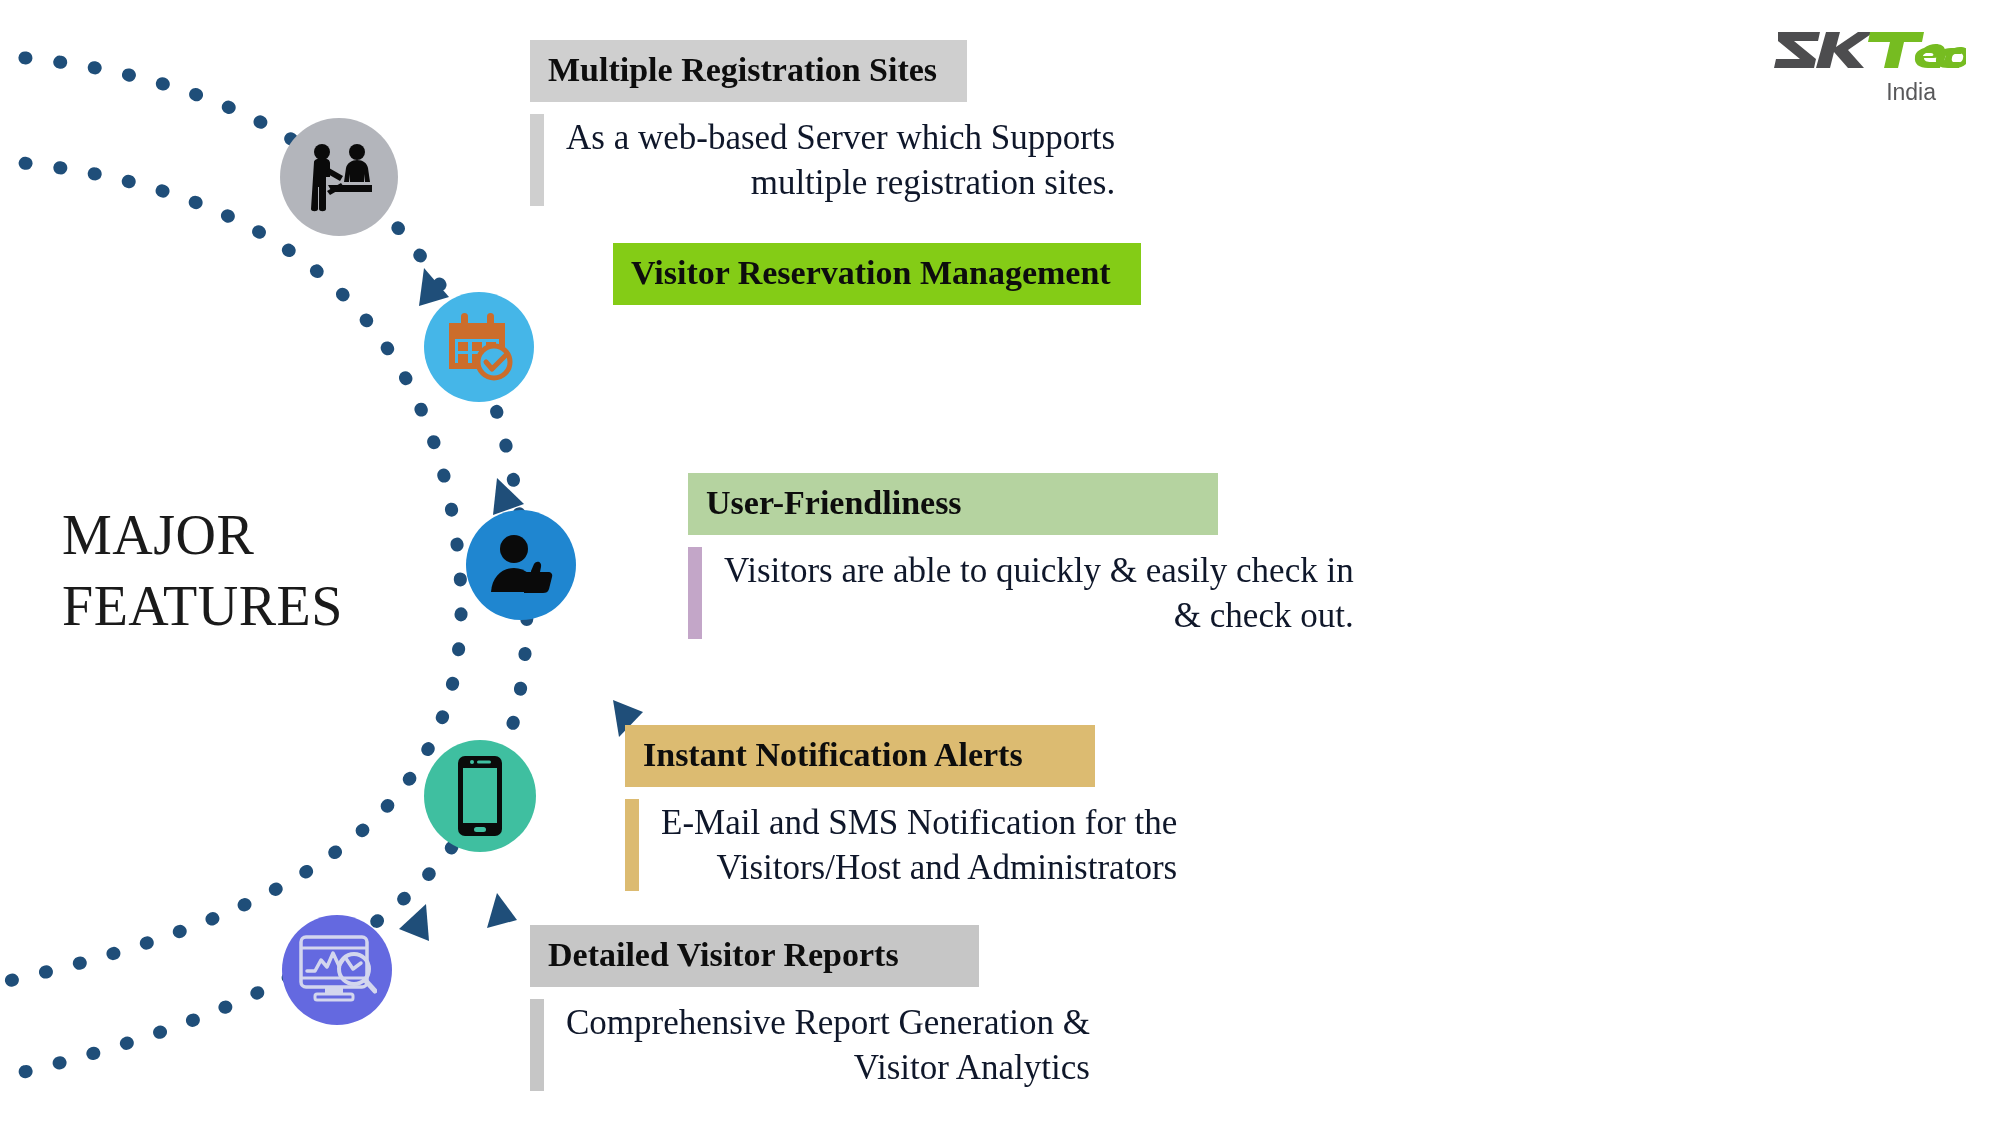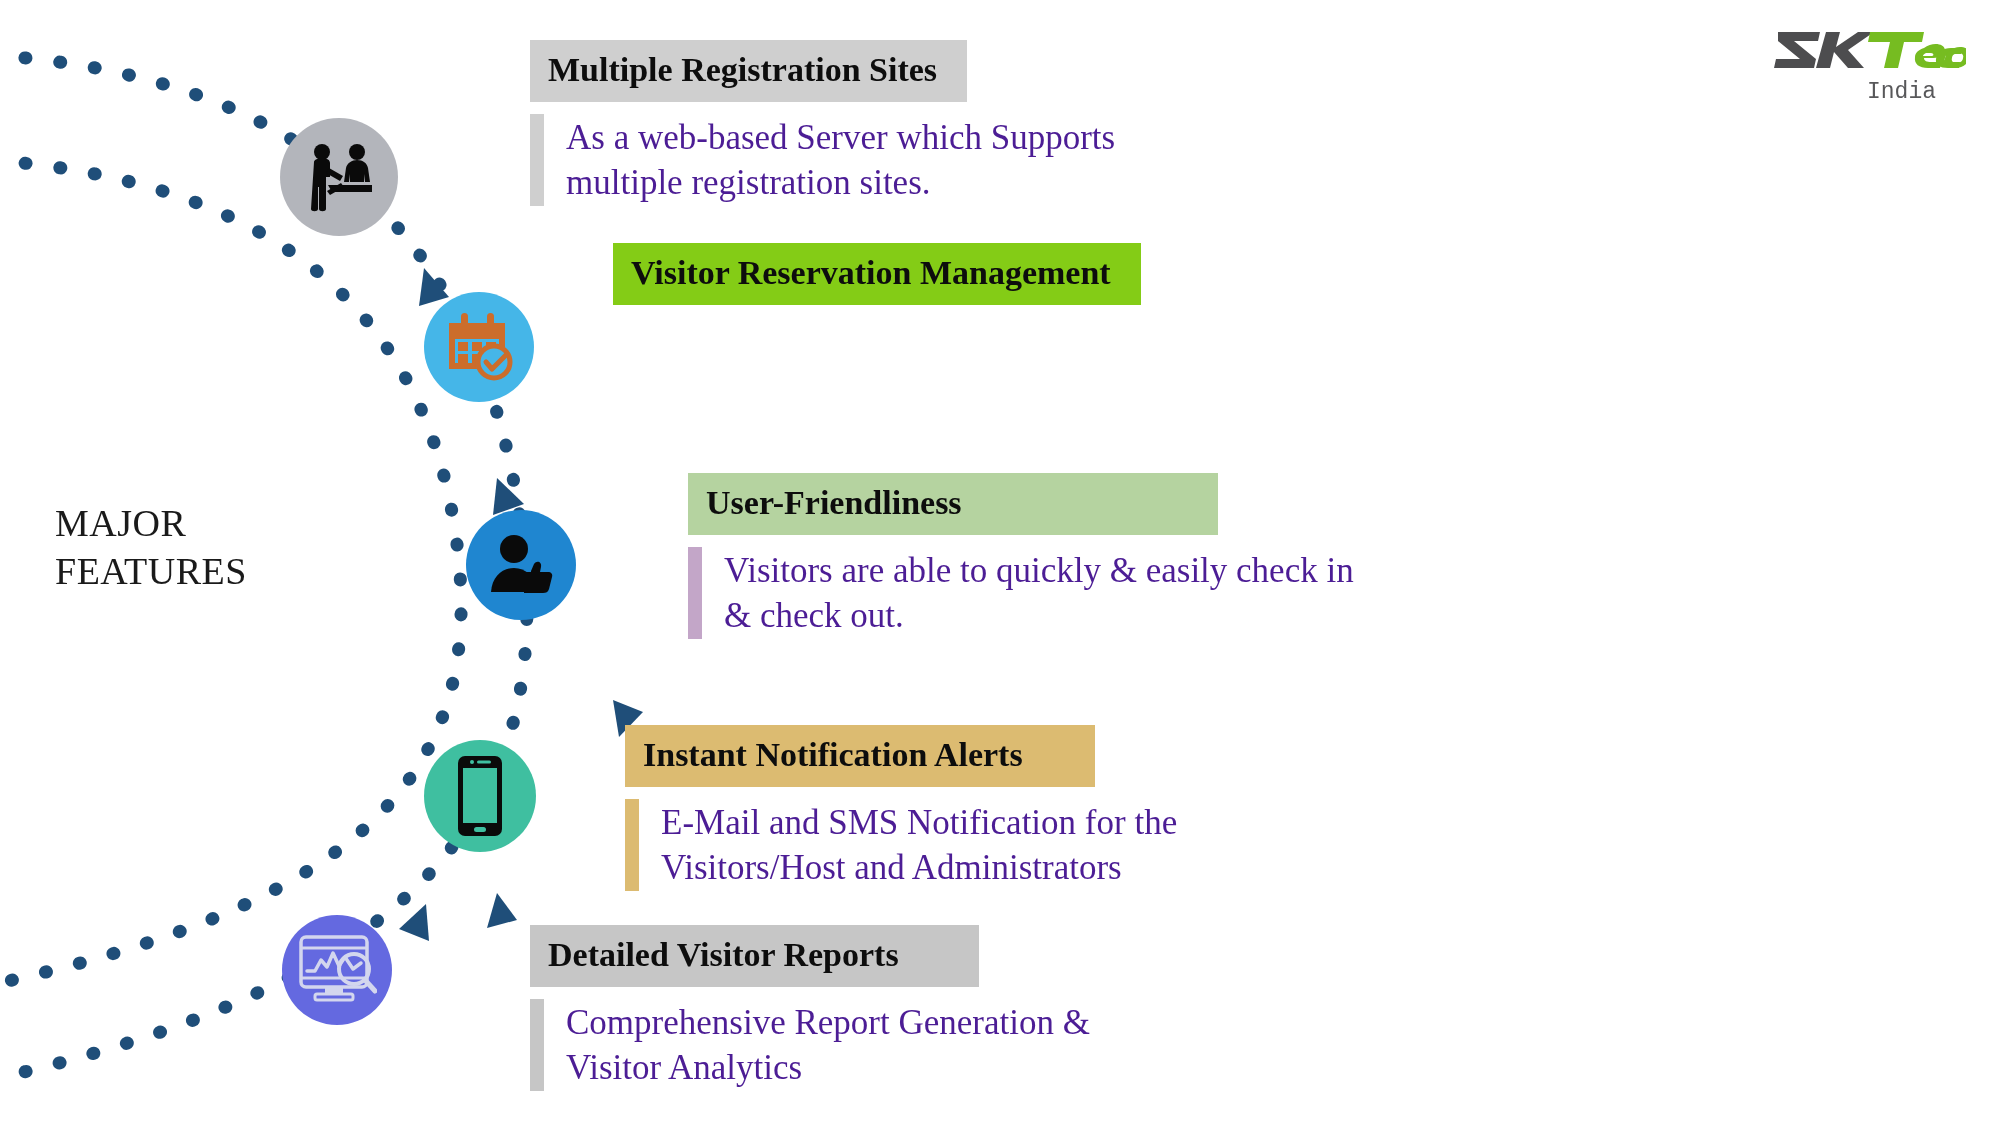--- a/index.html
+++ b/index.html
@@ -10,24 +10,24 @@
     overflow:hidden;
   }
   #stage { position:relative; width:2000px; height:1125px; background:#fff; }
 
   
   #arcs { position:absolute; left:0; top:0; width:2000px; height:1125px; pointer-events:none; }
 
   
   .major-features {
     position:absolute;
-    left:55px; top:500px;
+    left:62px; top:500px;
     width:300px;
     font-family:"Liberation Serif", serif;
-    font-size:38px;
+    font-size:56px;
     line-height:1.26;
     color:#1a1a1a;
     letter-spacing:0.5px;
   }
 
   
   .icon-circle {
     position:absolute;
     border-radius:50%;
     display:flex; align-items:center; justify-content:center;
@@ -49,31 +49,32 @@
   .feature-body {
     display:flex;
     align-items:stretch;
     margin-top:12px;
   }
   .accent-bar { width:14px; flex:0 0 14px; }
   .feature-text {
     font-family:"Liberation Serif", serif;
     font-size:35px;
     line-height:1.28;
-    color:#4c1d95;
+    color:#0f172a;
     padding-left:22px;
     padding-top:2px;
     white-space:pre-line;
+    text-align:right;
   }
 
   
   .logo-wrap { position:absolute; right:34px; top:26px; text-align:right; }
   .logo-mark { display:block; }
   .logo-sub {
-    font-family:Liberation Mono, monospace;
+    font-family:Liberation Sans, sans-serif;
     font-size:23px;
     color:#58585a;
     margin-top:5px;
     margin-right:30px;
     text-align:right;
   }
 </style>
 </head>
 <body>
 

